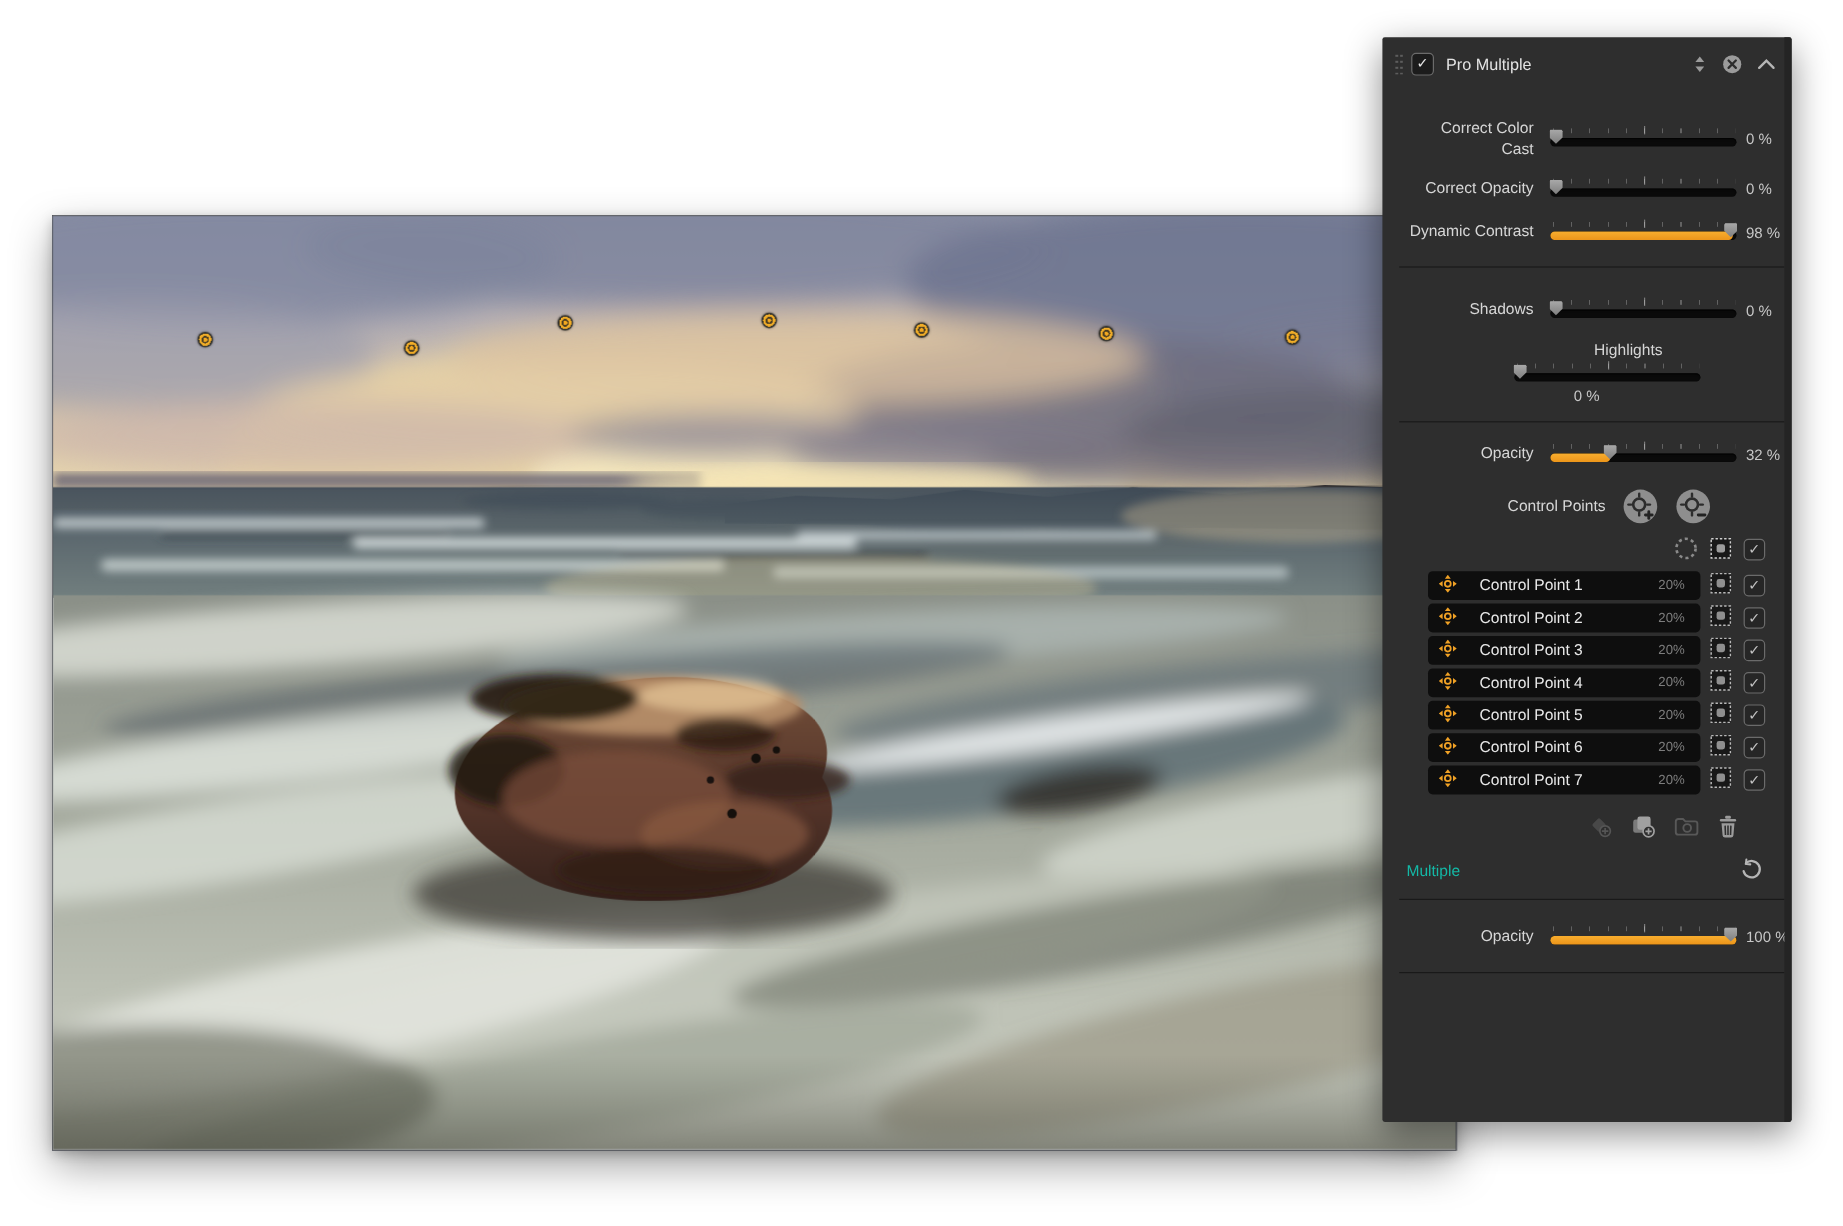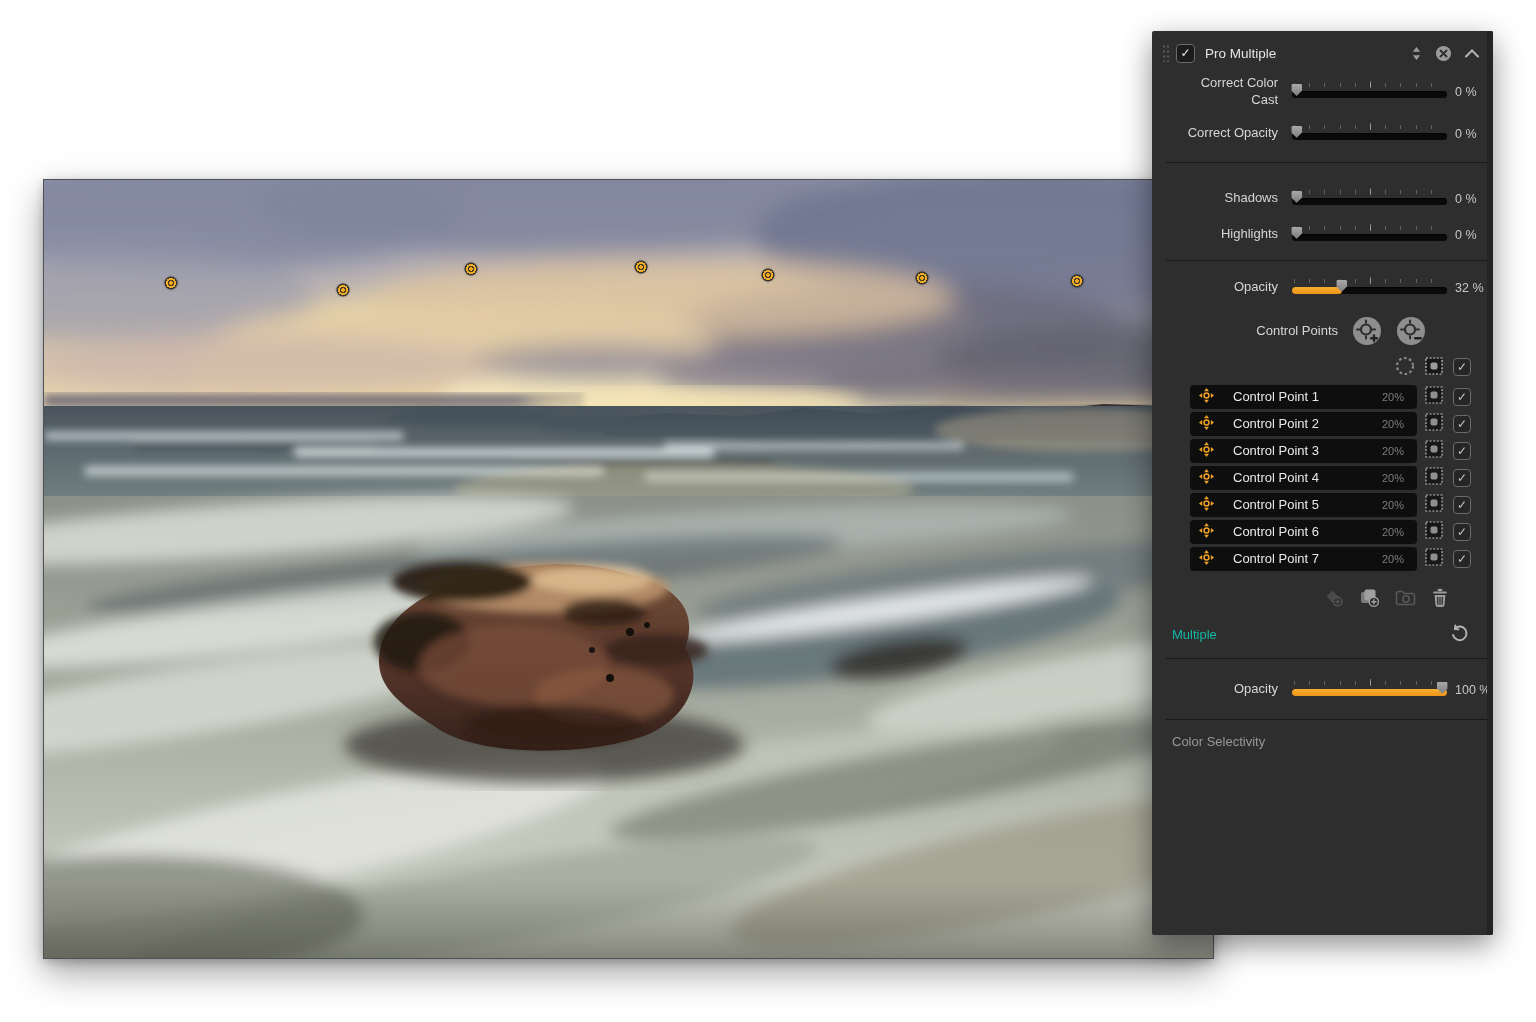--- a/index.html
+++ b/index.html
@@ -235,21 +235,21 @@
             </svg>
         </span>
         <span>
           <svg width="14" height="9" viewBox="0 0 14 9" fill="none" stroke="#b5b5b5" stroke-width="2" stroke-linecap="round">
               <path d="M1 7.5L7 1.5L13 7.5"></path>
             </svg>
         </span>
       </div>
     </div>
 
-    <div class="srow" style="margin-top:0;">
+    <div class="srow" style="margin-top:24px;">
       <div class="slabel">Correct Color Cast</div>
       <div class="slider">
         <div class="ticks"></div>
           <div class="tickmid"></div>
         <div class="track">
             <div class="fill" style="left: 0px; width: 0%;"></div>
           </div>
           <div class="handle" style="left: 3%;"></div>
       </div>
       <div class="svalue">0 %</div>
@@ -259,36 +259,48 @@
       <div class="slider">
         <div class="ticks"></div>
           <div class="tickmid"></div>
         <div class="track">
             <div class="fill" style="left: 0px; width: 0%;"></div>
           </div>
           <div class="handle" style="left: 3%;"></div>
       </div>
       <div class="svalue">0 %</div>
     </div>
+    <div class="srow">
+      <div class="slabel">Dynamic Contrast</div>
+      <div class="slider">
+        <div class="ticks"></div>
+          <div class="tickmid"></div>
+        <div class="track">
+            <div class="fill" style="left: 0px; width: 98%;"></div>
+          </div>
+          <div class="handle" style="left: 97%;"></div>
+      </div>
+      <div class="svalue">98 %</div>
+    </div>
 
     <div class="divider" style="margin-top:10px;"></div>
 
     <div class="srow" style="margin-top:25px;">
       <div class="slabel">Shadows</div>
       <div class="slider">
         <div class="ticks"></div>
           <div class="tickmid"></div>
         <div class="track">
             <div class="fill" style="left: 0px; width: 0%;"></div>
           </div>
           <div class="handle" style="left: 3%;"></div>
       </div>
       <div class="svalue">0 %</div>
     </div>
-    <div class="srow" style="margin-bottom:14px;">
+    <div class="srow" style="margin-bottom:14px;flex-direction:column;">
       <div class="slabel">Highlights</div>
       <div class="slider">
         <div class="ticks"></div>
           <div class="tickmid"></div>
         <div class="track">
             <div class="fill" style="left: 0px; width: 0%;"></div>
           </div>
           <div class="handle" style="left: 3%;"></div>
       </div>
       <div class="svalue">0 %</div>
@@ -554,16 +566,15 @@
         <div class="track">
             <div class="fill" style="left: 0px; width: 100%;"></div>
           </div>
           <div class="handle" style="left: 97%;"></div>
       </div>
       <div class="svalue">100 %</div>
     </div>
 
     <div class="divider"></div>
 
-    <div class="cslabel">Color Selectivity</div>
 
   </div>
 </div>
 
 </body></html>

